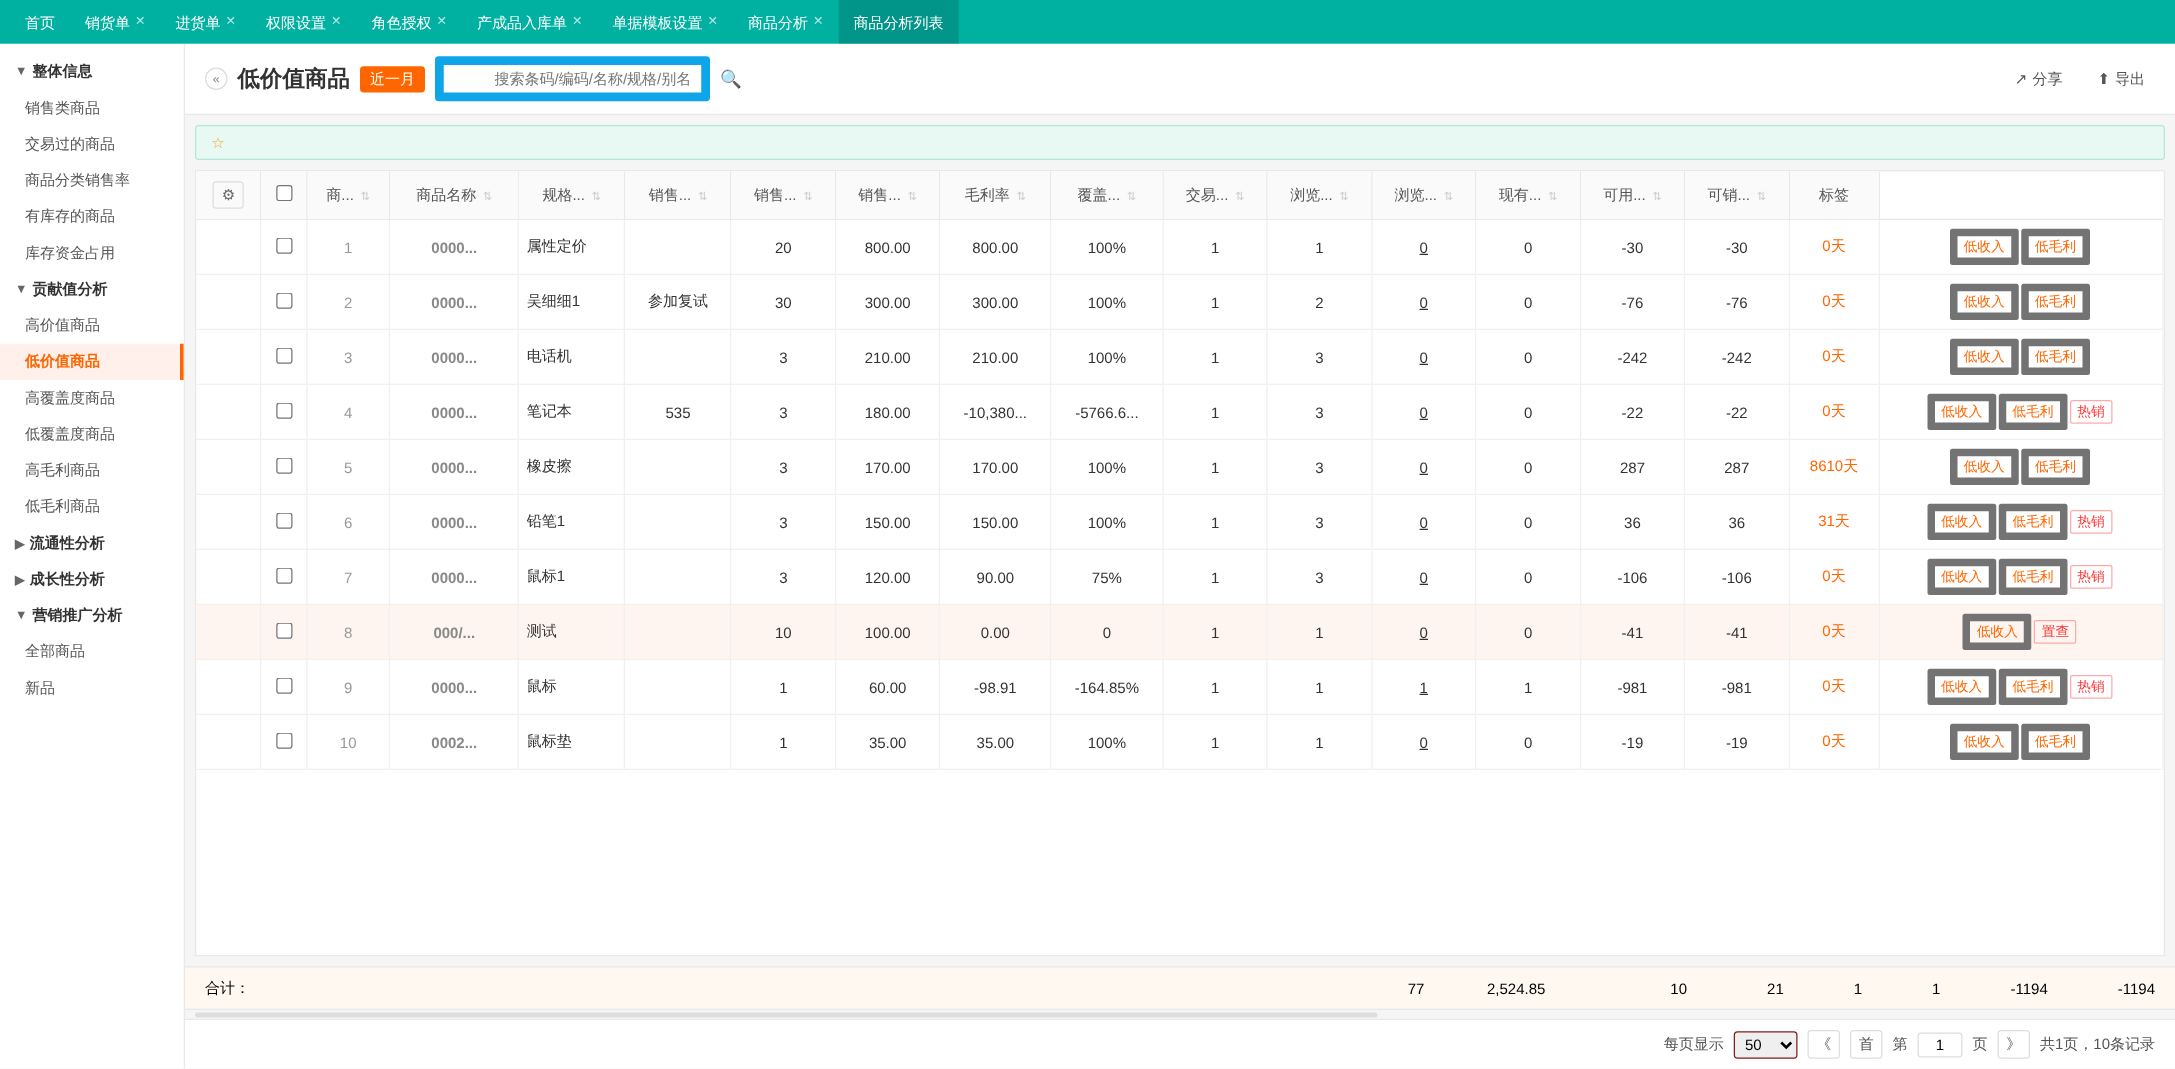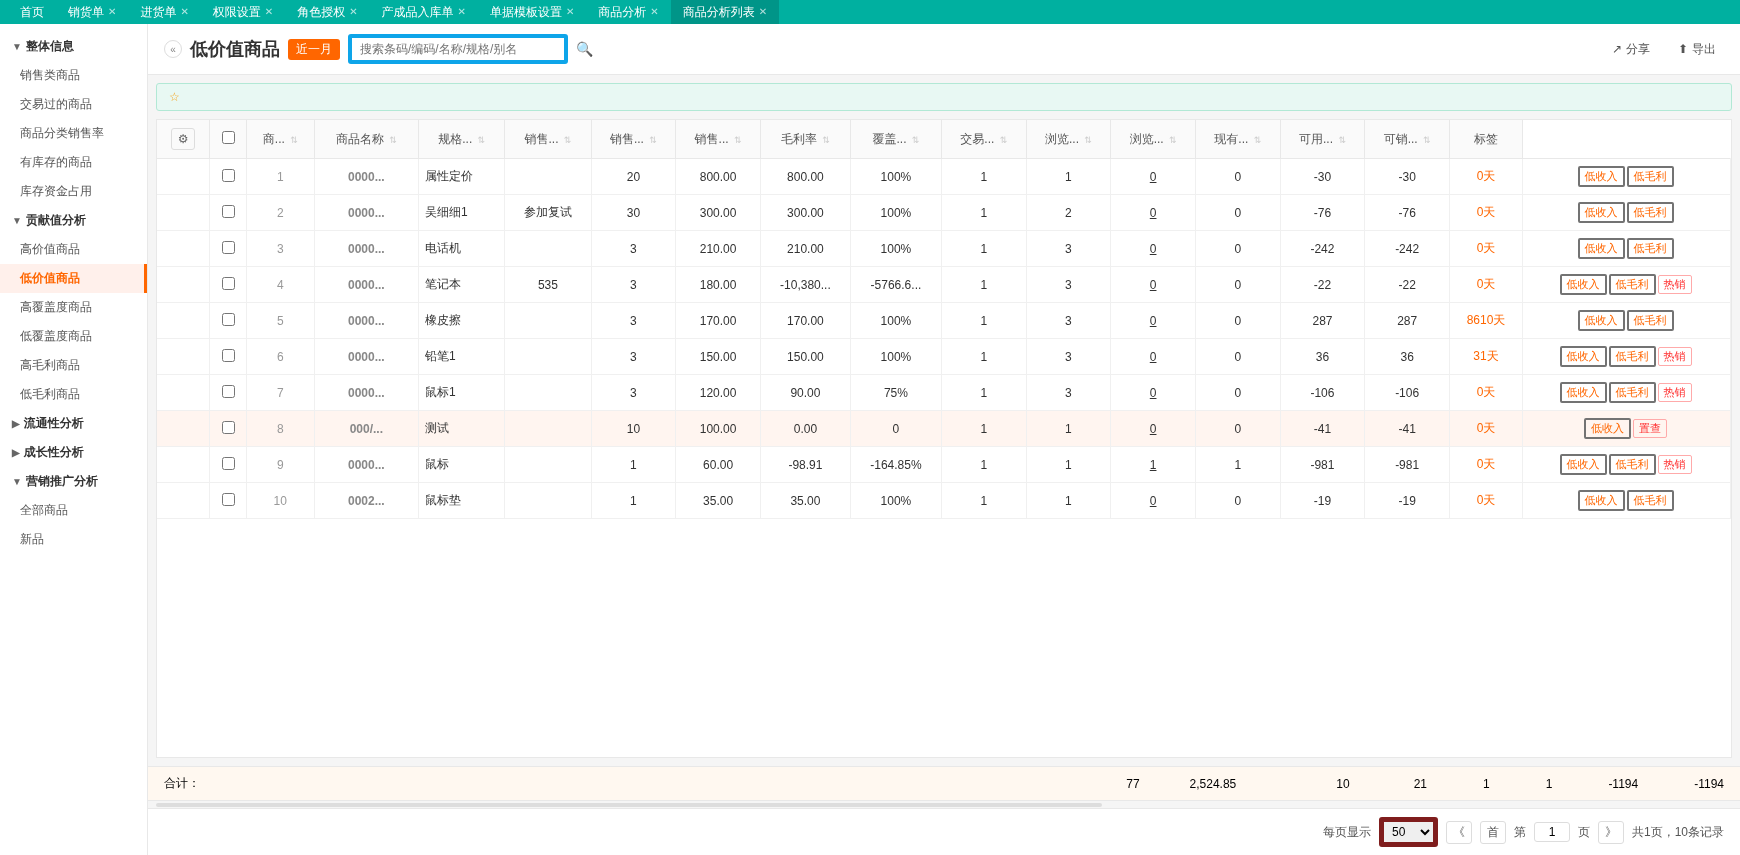--- a/index.html
+++ b/index.html
@@ -3,37 +3,37 @@
   <meta charset="utf-8">
   <style>
     * { box-sizing: border-box; margin: 0; padding: 0; font-family: 'Microsoft YaHei', Arial, sans-serif; font-size: 12px; }
     body { background: #f5f5f5; overflow: hidden; height: 855px; display: flex; flex-direction: column; }
 
     
     .top-nav {
       background: #00b0a0;
       display: flex;
       align-items: center;
-      height: 24px;
+      height: 35px;
       padding: 0 8px;
       flex-shrink: 0;
     }
     .top-nav .nav-item {
       color: #fff;
       padding: 0 12px;
       height: 36px;
       line-height: 36px;
       cursor: pointer;
       white-space: nowrap;
       font-size: 13px;
       display: flex;
       align-items: center;
       gap: 4px;
     }
-    .top-nav .nav-item.active { background: rgba(0,0,0,0.15); }
+    .top-nav .nav-item.active { background: rgba(0,0,0,0.15); flex-direction: column; }
     .nav-close { font-size: 10px; opacity: 0.7; cursor: pointer; }
 
     
     .main-layout {
       display: flex;
       flex: 1;
       overflow: hidden;
     }
 
     
@@ -91,27 +91,28 @@
     .tag-btn {
       background: #ff6600;
       color: #fff;
       border: none;
       border-radius: 3px;
       padding: 2px 8px;
       font-size: 12px;
       cursor: pointer;
     }
     .search-box {
-      border: 4px solid #0ea5e9;
+      border: 7px solid #0ea5e9;
       border-radius: 3px;
       padding: 4px 8px;
       width: 220px;
       outline: none;
       font-size: 12px;
       color: #999;
+      text-align: right;
     }
     .search-icon { color: #ff6600; font-size: 14px; cursor: pointer; }
     .header-right {
       margin-left: auto;
       display: flex;
       align-items: center;
       gap: 12px;
     }
     .header-btn {
       display: flex;
@@ -184,21 +185,21 @@
       white-space: nowrap;
     }
     tbody td.text-left { text-align: left; }
     .tag {
       display: inline-block;
       padding: 1px 5px;
       border-radius: 2px;
       font-size: 11px;
       margin-right: 2px;
     }
-    .tag-orange { color: #ff6600; border: 2px solid #737373; }
+    .tag-orange { color: #ff6600; border: 6px solid #737373; }
     .tag-red { color: #ff3333; border: 1px solid #ffaaaa; }
     .text-orange { color: #ff6600; }
     .link-underline { color: #333; text-decoration: underline; cursor: pointer; }
     .num-cell { color: #888; font-weight: bold; }
 
     
     .summary-bar {
       background: #fff8f0;
       border-top: 1px solid #e8e8e8;
       padding: 8px 16px;
@@ -216,21 +217,21 @@
       padding: 8px 16px;
       display: flex;
       align-items: center;
       justify-content: flex-end;
       gap: 8px;
       flex-shrink: 0;
       font-size: 12px;
       color: #555;
     }
     .page-select {
-      border: 5px solid #7f1d1d;
+      border: 1px solid #7f1d1d;
       border-radius: 3px;
       padding: 2px 4px;
       font-size: 12px;
       cursor: pointer;
     }
     .page-btn {
       border: 1px solid #ddd;
       background: #fff;
       border-radius: 3px;
       padding: 2px 6px;

